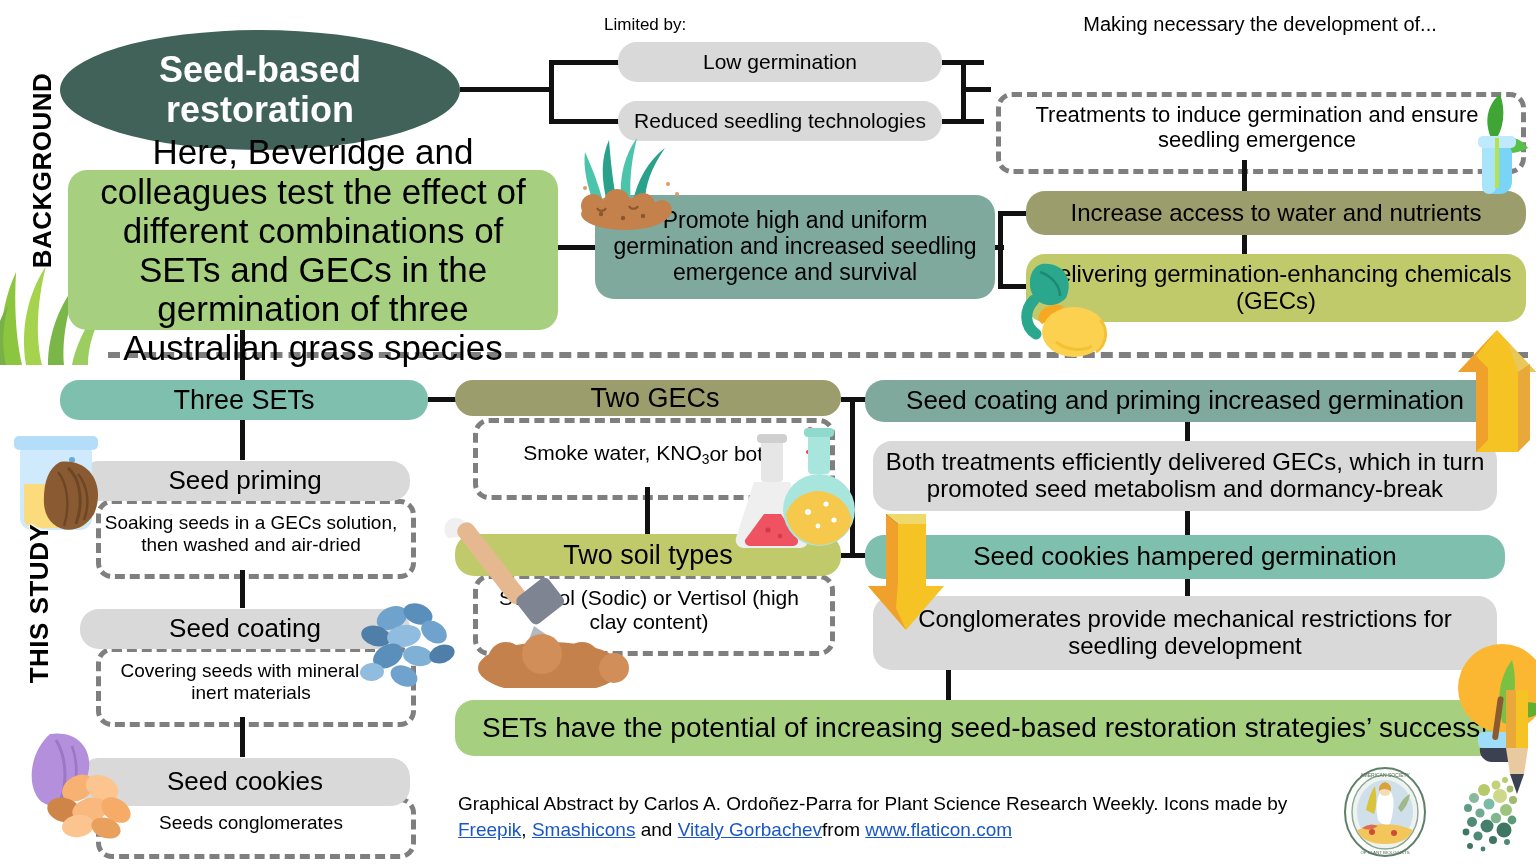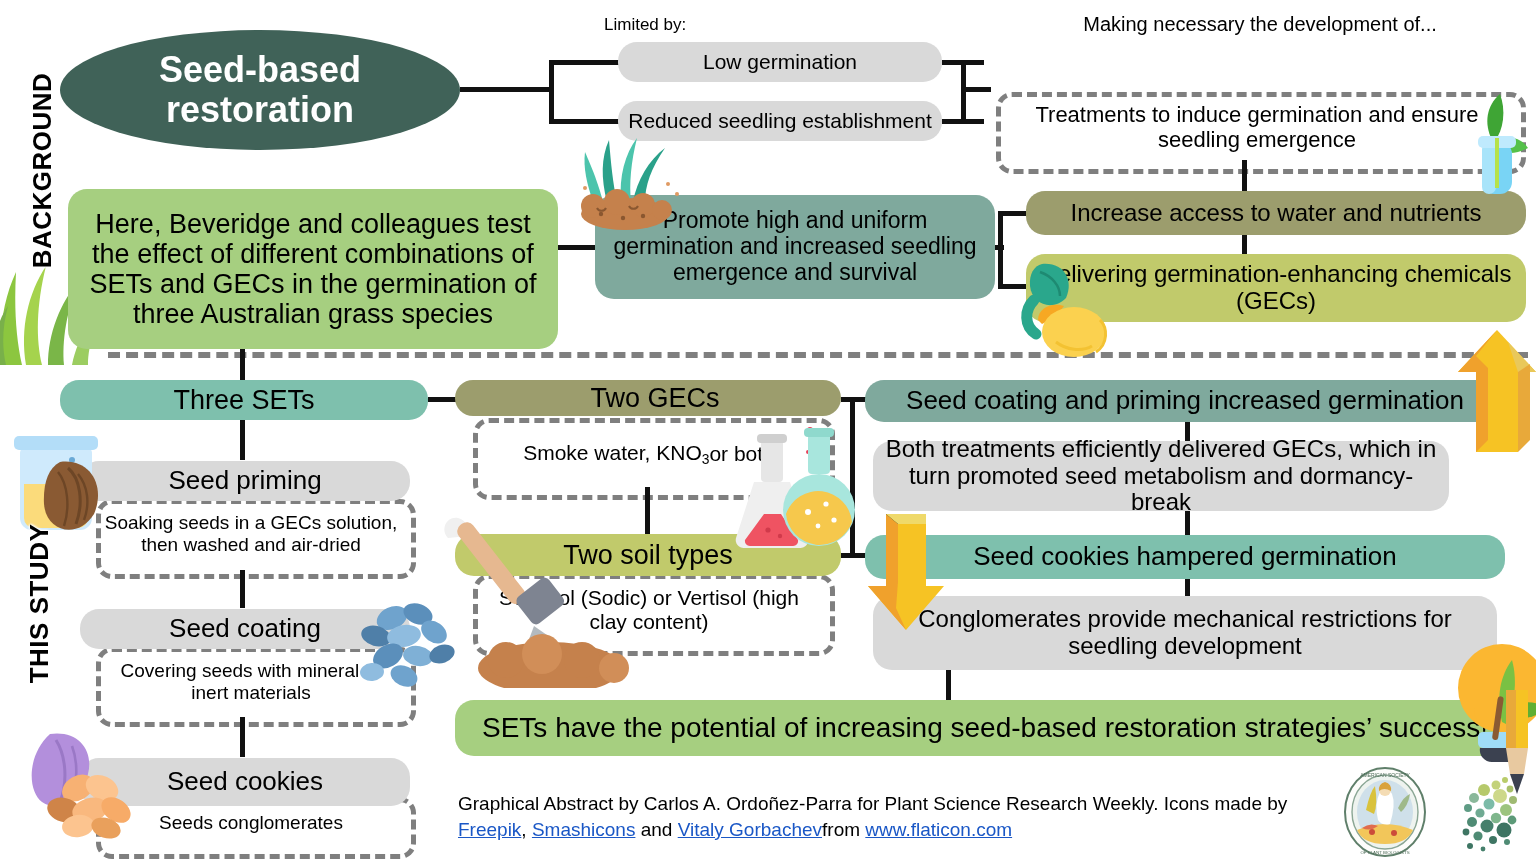--- a/index.html
+++ b/index.html
@@ -247,21 +247,21 @@
   </div>
 
   <div class="plain" style="left:604px;top:14px;width:220px;height:22px;font-size:17px;justify-content:flex-start;">Limited by:</div>
 
   <div class="ln" style="left:460px;top:87px;width:92px;height:5px;"></div>
   <div class="ln" style="left:549px;top:62px;width:5px;height:62px;"></div>
   <div class="ln" style="left:549px;top:60px;width:70px;height:5px;"></div>
   <div class="ln" style="left:549px;top:119px;width:70px;height:5px;"></div>
 
   <div class="box grey" style="left:618px;top:42px;width:324px;height:40px;font-size:21px;">Low germination</div>
-  <div class="box grey" style="left:618px;top:101px;width:324px;height:40px;font-size:21px;">Reduced seedling establishment</div>
+  <div class="box grey" style="left:618px;top:101px;width:324px;height:40px;font-size:21px;">Reduced seedling technologies</div>
 
   <div class="ln" style="left:942px;top:60px;width:42px;height:5px;"></div>
   <div class="ln" style="left:942px;top:119px;width:42px;height:5px;"></div>
   <div class="ln" style="left:961px;top:60px;width:5px;height:64px;"></div>
   <div class="ln" style="left:961px;top:87px;width:30px;height:5px;"></div>
 
   <div class="plain" style="left:1000px;top:12px;width:520px;height:24px;font-size:20px;">Making necessary the development of...</div>
 
 
   <div class="dframe" style="left:996px;top:92px;width:520px;height:72px;"></div>
@@ -273,21 +273,21 @@
   <div class="box olive-lt" style="left:1026px;top:254px;width:500px;height:68px;font-size:24px;">Delivering germination-enhancing chemicals (GECs)</div>
 
   <div class="ln" style="left:998px;top:211px;width:30px;height:5px;"></div>
   <div class="ln" style="left:998px;top:284px;width:30px;height:5px;"></div>
   <div class="ln" style="left:998px;top:211px;width:5px;height:78px;"></div>
   <div class="ln" style="left:980px;top:245px;width:24px;height:5px;"></div>
   <div class="ln" style="left:1242px;top:234px;width:5px;height:22px;"></div>
 
   <div class="box teal-dark" style="left:595px;top:195px;width:400px;height:104px;font-size:23px;">Promote high and uniform germination and increased seedling emergence and survival</div>
 
-  <div class="box green" style="left:68px;top:170px;width:490px;height:160px;font-size:27px;margin-top:19px;">Here, Beveridge and colleagues test the effect of different combinations of SETs and GECs in the germination of three Australian grass species</div>
+  <div class="box green" style="left:68px;top:170px;width:490px;height:160px;font-size:35px;">Here, Beveridge and colleagues test the effect of different combinations of SETs and GECs in the germination of three Australian grass species</div>
 
   <div class="ln" style="left:558px;top:245px;width:40px;height:5px;"></div>
 
   <div class="dash-h" style="left:108px;top:352px;width:1420px;"></div>
 
   <div class="sidelabel" style="left:-71px;top:588px;width:220px;text-align:center;font-size:26px;transform:rotate(-90deg);">THIS STUDY</div>
 
   <div class="ln" style="left:240px;top:330px;width:5px;height:52px;"></div>
 
   <div class="box teal" style="left:60px;top:380px;width:368px;height:40px;font-size:27px;">Three SETs</div>
@@ -325,21 +325,21 @@
   <div class="box olive-lt" style="left:455px;top:534px;width:386px;height:42px;font-size:27px;">Two soil types</div>
 
   <div class="dframe" style="left:473px;top:574px;width:352px;height:72px;"></div>
   <div class="plain" style="left:482px;top:578px;width:334px;height:64px;font-size:21px;">Sodosol (Sodic) or Vertisol (high clay content)</div>
 
   <div class="ln" style="left:841px;top:397px;width:28px;height:5px;"></div>
   <div class="ln" style="left:841px;top:553px;width:28px;height:5px;"></div>
   <div class="ln" style="left:850px;top:397px;width:5px;height:161px;"></div>
 
   <div class="box teal-dark" style="left:865px;top:380px;width:640px;height:42px;font-size:26px;">Seed coating and priming increased germination</div>
-  <div class="box grey" style="left:873px;top:441px;width:576px;height:70px;font-size:24px;">Both treatments efficiently delivered GECs, which in turn promoted seed metabolism and dormancy-break</div>
+  <div class="box grey" style="left:873px;top:441px;width:624px;height:70px;font-size:24px;">Both treatments efficiently delivered GECs, which in turn promoted seed metabolism and dormancy-break</div>
   <div class="ln" style="left:1185px;top:422px;width:5px;height:20px;"></div>
 
   <div class="box teal" style="left:865px;top:535px;width:640px;height:44px;font-size:26px;">Seed cookies hampered germination</div>
   <div class="ln" style="left:1185px;top:511px;width:5px;height:26px;"></div>
   <div class="box grey" style="left:873px;top:596px;width:624px;height:74px;font-size:24px;">Conglomerates provide mechanical restrictions for seedling development</div>
   <div class="ln" style="left:1185px;top:579px;width:5px;height:19px;"></div>
 
   <div class="ln" style="left:946px;top:670px;width:5px;height:32px;"></div>
   <div class="box green" style="left:455px;top:700px;width:1060px;height:56px;font-size:28px;">SETs have the potential of increasing seed-based restoration strategies’ success!</div>
 

